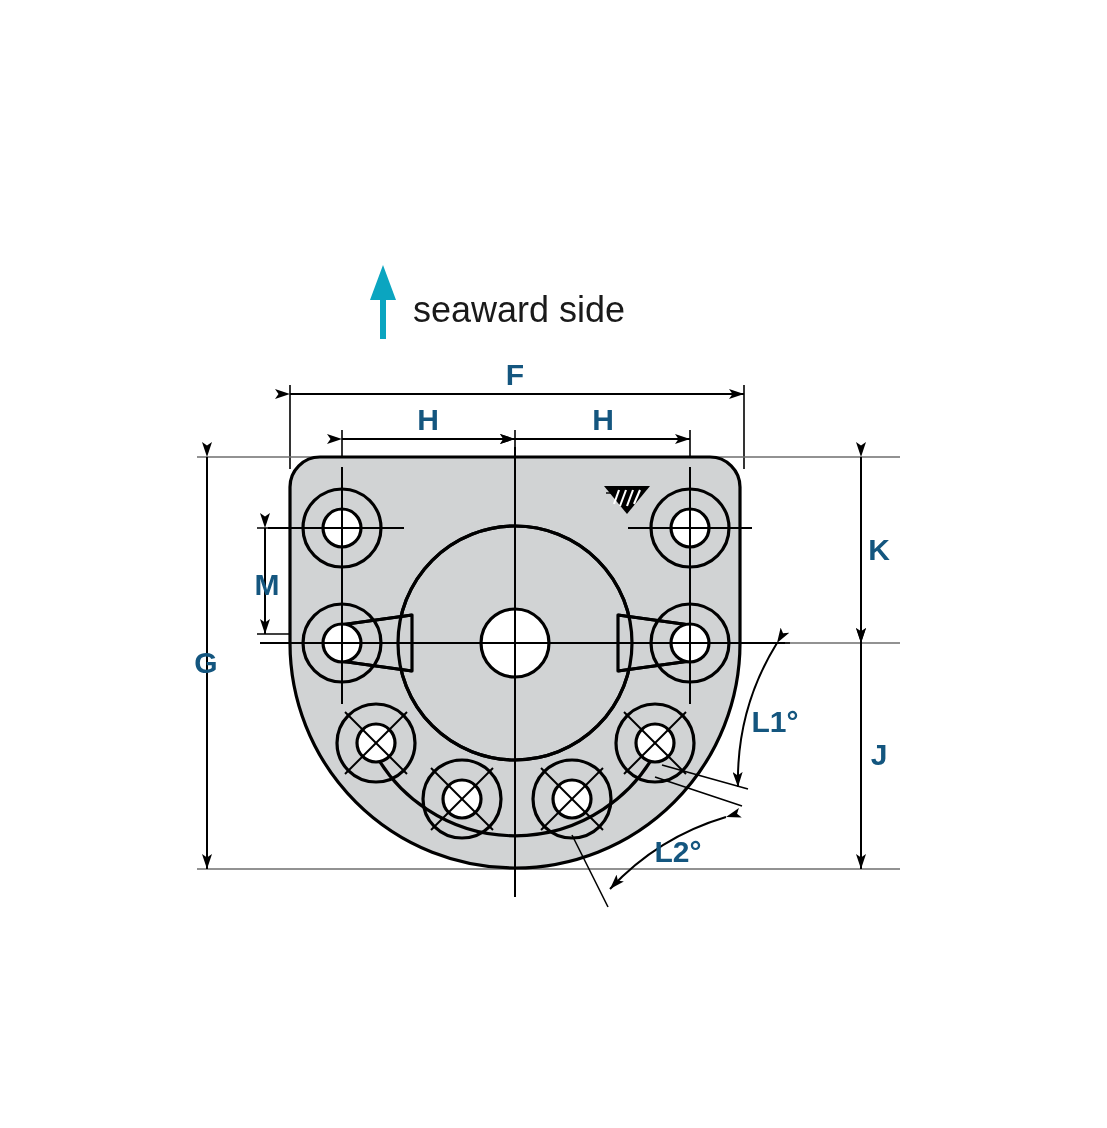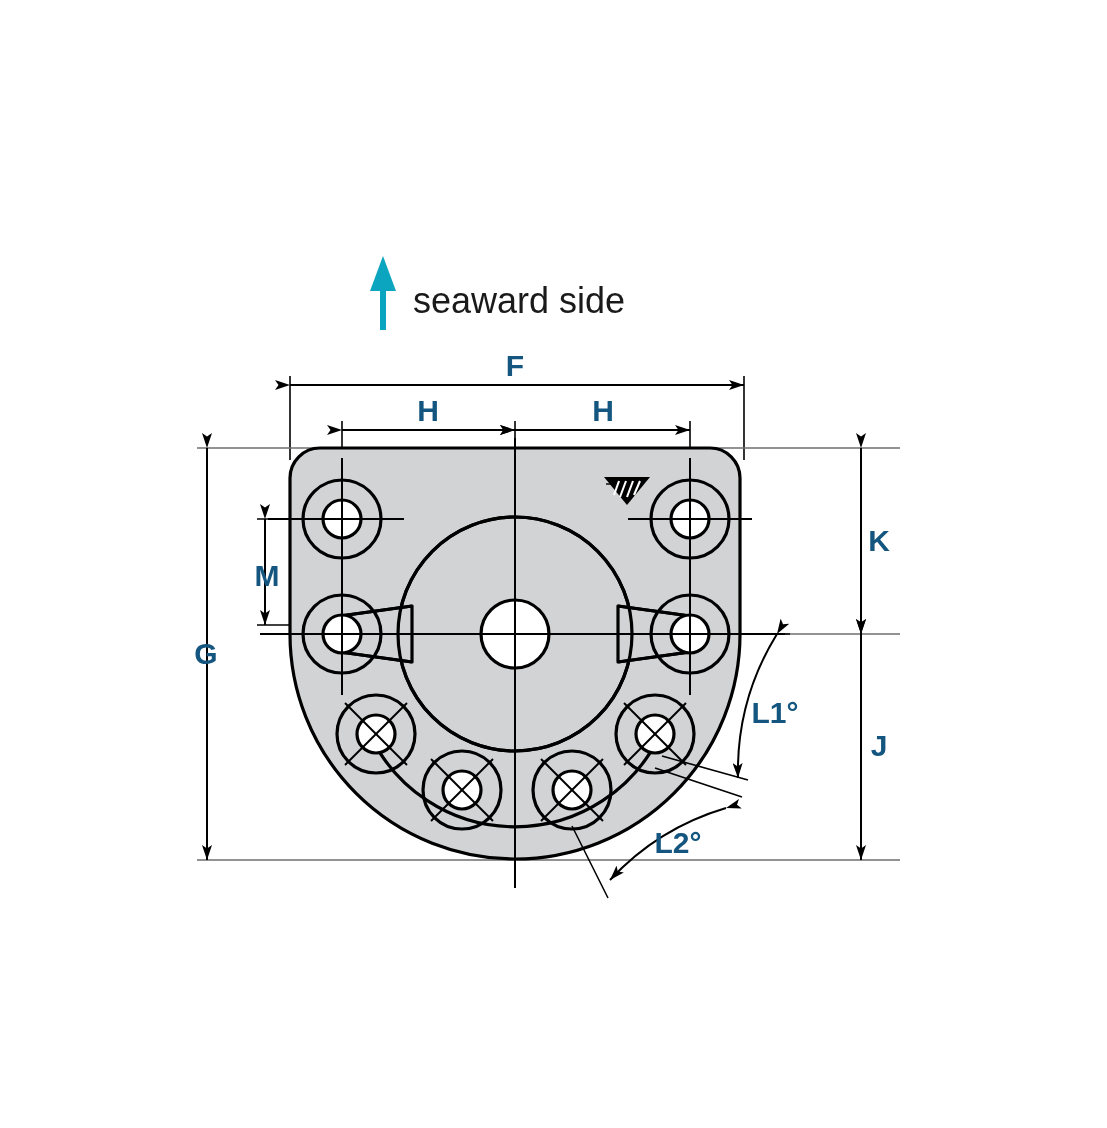--- a/index.html
+++ b/index.html
@@ -10,21 +10,21 @@
   body {
     width: 1107px;
     height: 1128px;
     font-family: "Liberation Sans", sans-serif;
     position: relative;
     overflow: hidden;
   }
   #drawing-root {
     position: absolute;
     left: 0;
-    top: 8px;
+    top: 17px;
     width: 1107px;
     height: 816px;
   }
   svg { display: block; }
   .dim-label {
     font-family: "Liberation Sans", sans-serif;
     font-size: 30px;
     font-weight: 600;
     fill: #14567f;
   }

